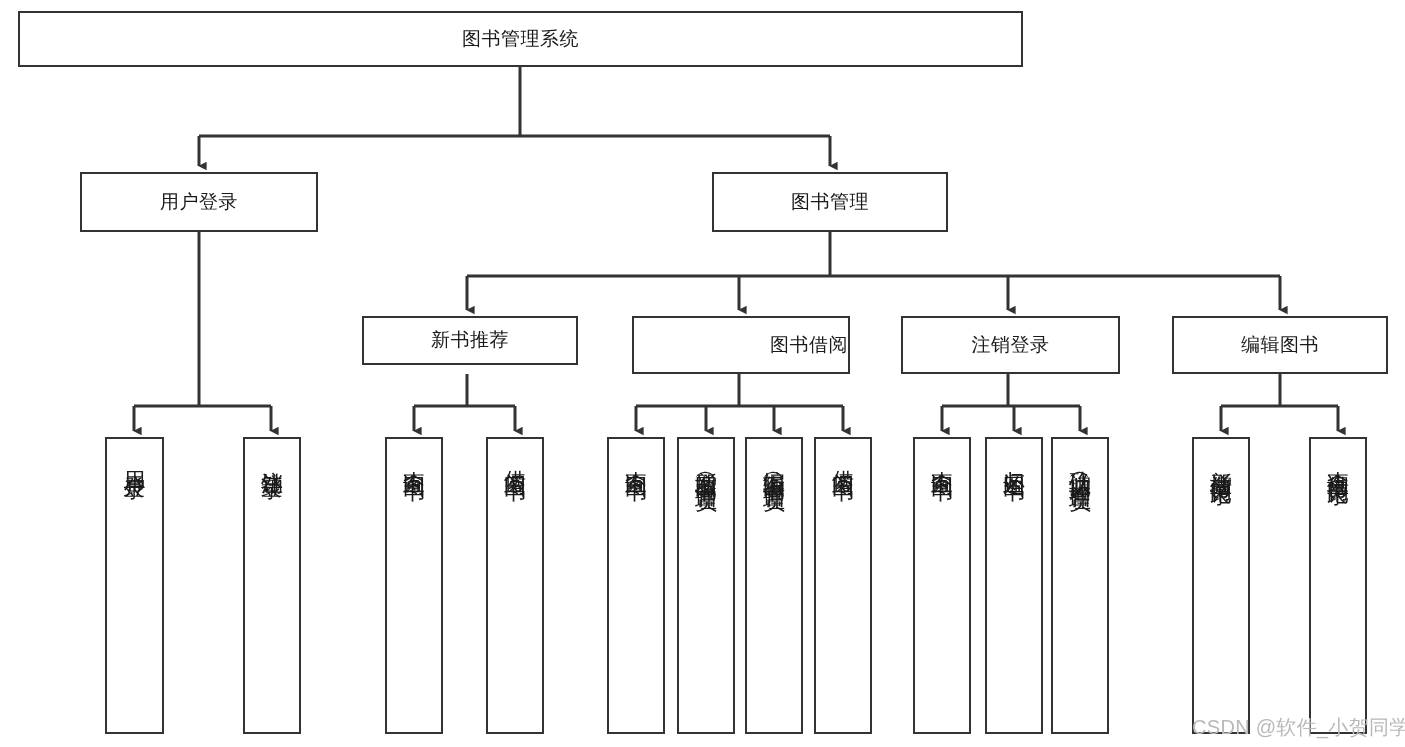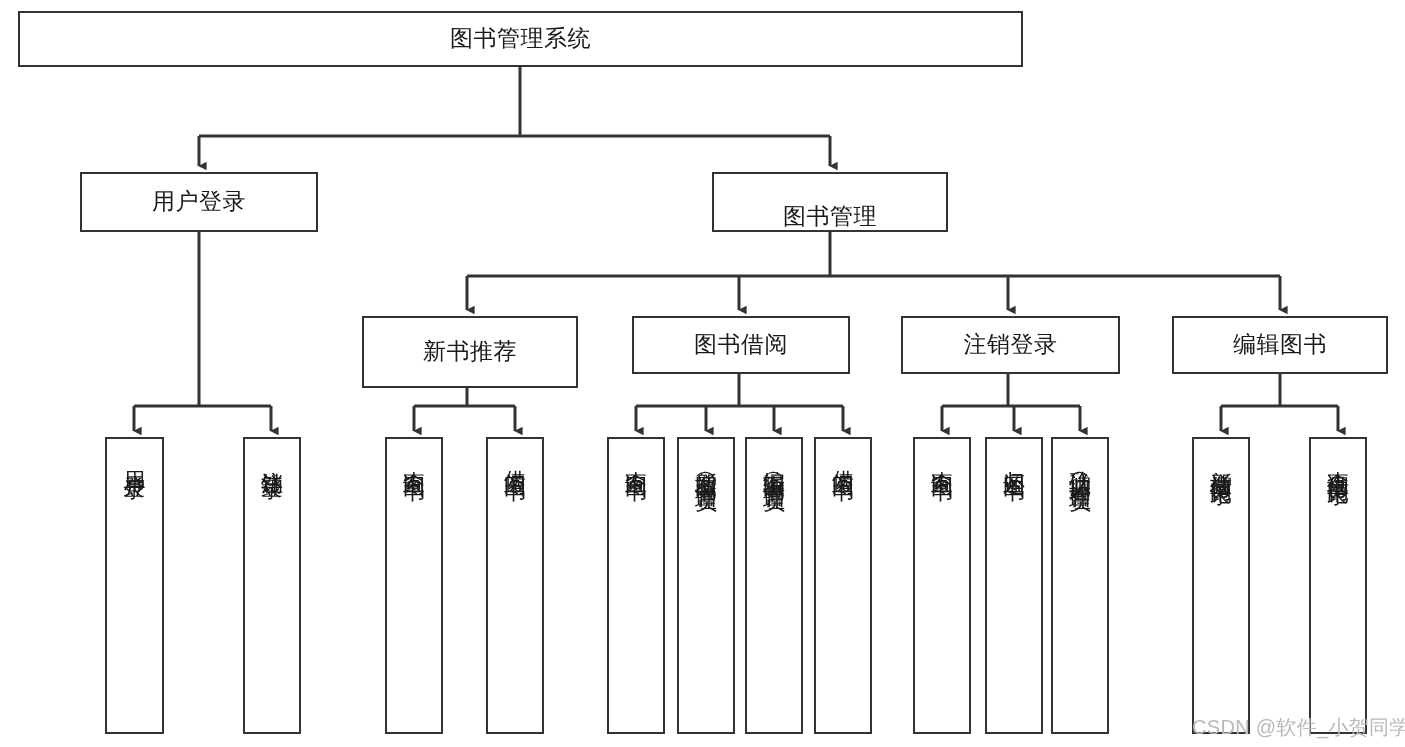--- a/index.html
+++ b/index.html
@@ -37,21 +37,21 @@
     justify-content: center;
     color: #1a1a1a;
   }
   .node-label {
     display: block;
     text-align: center;
     line-height: 1.18;
     color: #1a1a1a;
   }
   .node.horizontal .node-label {
-    font-size: 23px;
+    font-size: 19px;
     letter-spacing: 0.5px;
     white-space: nowrap;
   }
   .node.vertical {
     align-items: flex-start;
     justify-content: center;
     padding-top: 14px;
   }
   .node.vertical .node-label {
     writing-mode: vertical-rl;
@@ -127,28 +127,28 @@
     </g>
   </svg>
 
   <div class="node horizontal node-root" style="left:18px; top:11px; width:1005px; height:56px;">
     <span class="node-label">图书管理系统</span>
   </div>
 
   <div class="node horizontal" style="left:80px; top:172px; width:238px; height:60px;">
     <span class="node-label">用户登录</span>
   </div>
-  <div class="node horizontal" style="left:712px; top:172px; width:236px; height:60px;align-items:flex-end;">
+  <div class="node horizontal" style="left:712px; top:172px; width:236px; height:60px;">
     <span class="node-label">图书管理</span>
   </div>
 
-  <div class="node horizontal" style="left:362px; top:316px; width:216px; height:72px;">
+  <div class="node horizontal" style="left:362px; top:316px; width:216px; height:49px;">
     <span class="node-label">新书推荐</span>
   </div>
-  <div class="node horizontal" style="left:632px; top:316px; width:218px; height:58px;">
+  <div class="node horizontal" style="left:632px; top:316px; width:218px; height:58px;justify-content:flex-end;">
     <span class="node-label">图书借阅</span>
   </div>
   <div class="node horizontal" style="left:901px; top:316px; width:219px; height:58px;">
     <span class="node-label">注销登录</span>
   </div>
   <div class="node horizontal" style="left:1172px; top:316px; width:216px; height:58px;">
     <span class="node-label">编辑图书</span>
   </div>
 
   <div class="node vertical" style="left:105px; top:437px; width:59px; height:297px;">

